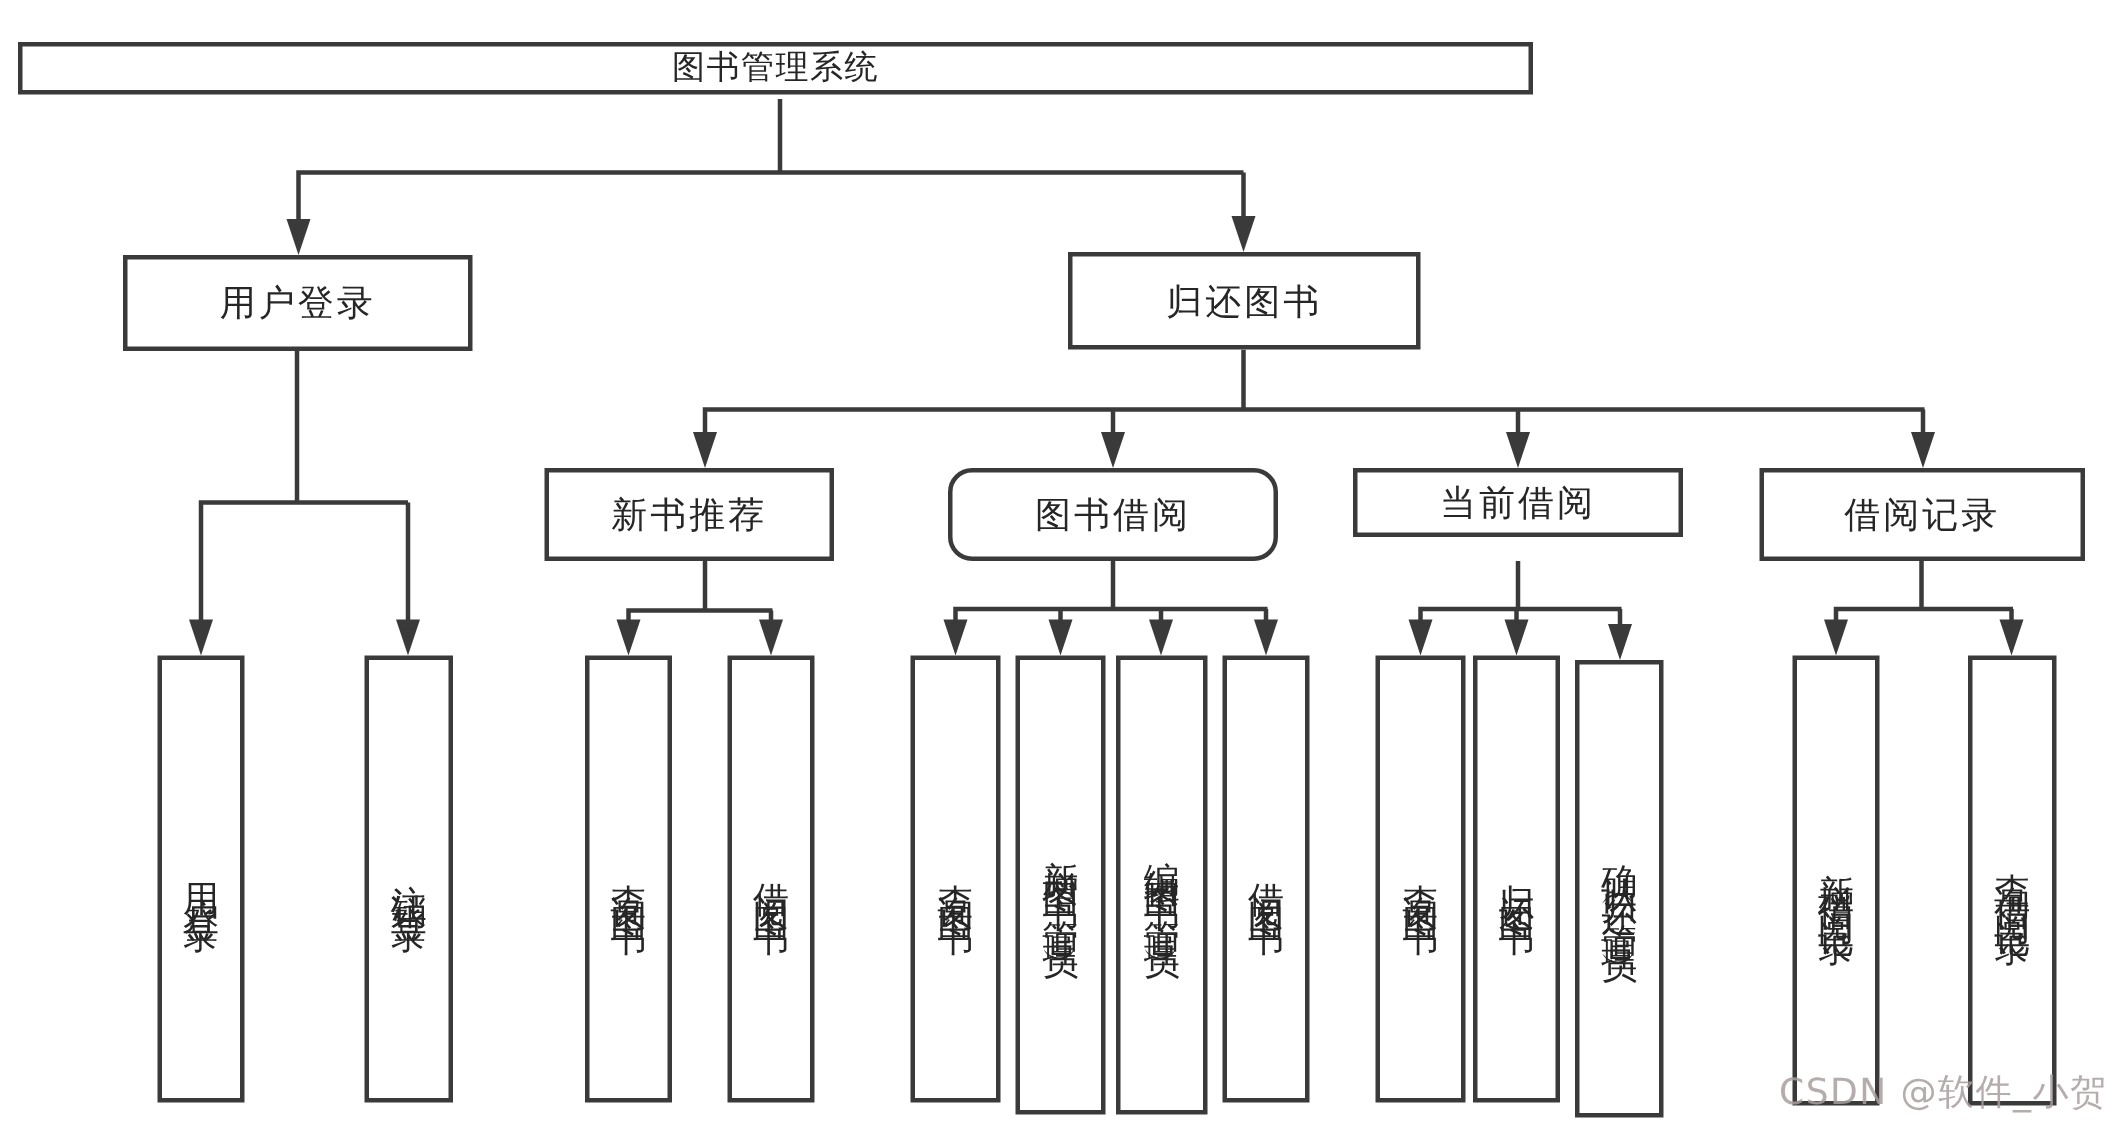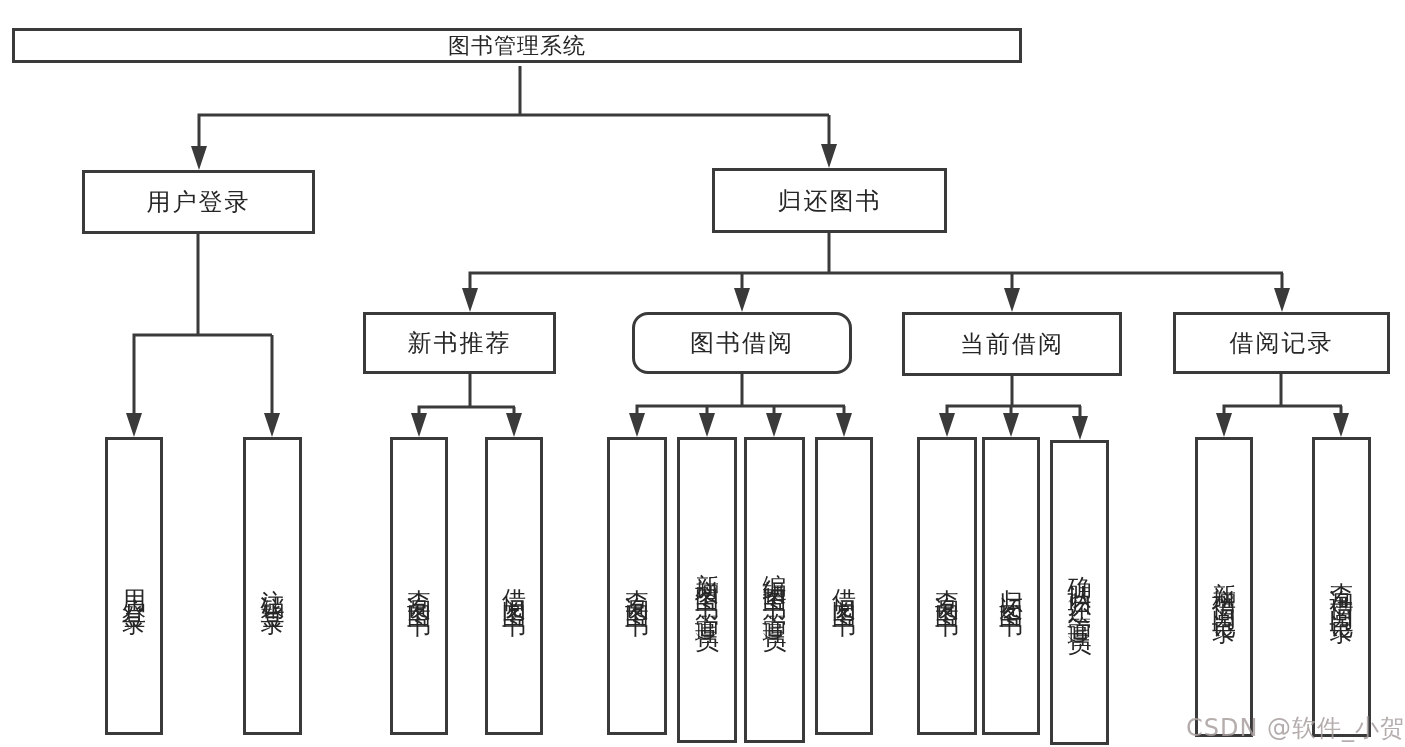--- a/index.html
+++ b/index.html
@@ -99,21 +99,21 @@
     </g>
   </svg>
 
   <div class="node h root-box" style="left:12px; top:28px; width:1010px; height:35px;">图书管理系统</div>
 
   <div class="node h" style="left:82px; top:170px; width:233px; height:64px;">用户登录</div>
   <div class="node h" style="left:712px; top:168px; width:235px; height:65px;">归还图书</div>
 
   <div class="node h" style="left:363px; top:312px; width:193px; height:62px;">新书推荐</div>
   <div class="node h" style="left:632px; top:312px; width:220px; height:62px;border-radius:16px;">图书借阅</div>
-  <div class="node h" style="left:902px; top:312px; width:220px; height:64px;">当前借阅</div>
+  <div class="node h" style="left:902px; top:312px; width:220px; height:46px;">当前借阅</div>
   <div class="node h" style="left:1173px; top:312px; width:217px; height:62px;">借阅记录</div>
 
   <div class="node v" style="left:105px; top:437px; width:58px; height:298px;">用户登录</div>
   <div class="node v" style="left:243px; top:437px; width:59px; height:298px;">注销登录</div>
 
   <div class="node v" style="left:390px; top:437px; width:58px; height:298px;">查询图书</div>
   <div class="node v" style="left:485px; top:437px; width:58px; height:298px;">借阅图书</div>
 
   <div class="node v" style="left:607px; top:437px; width:60px; height:298px;">查询图书</div>
   <div class="node v" style="left:677px; top:437px; width:60px; height:306px;">新增图书（管理员）</div>

